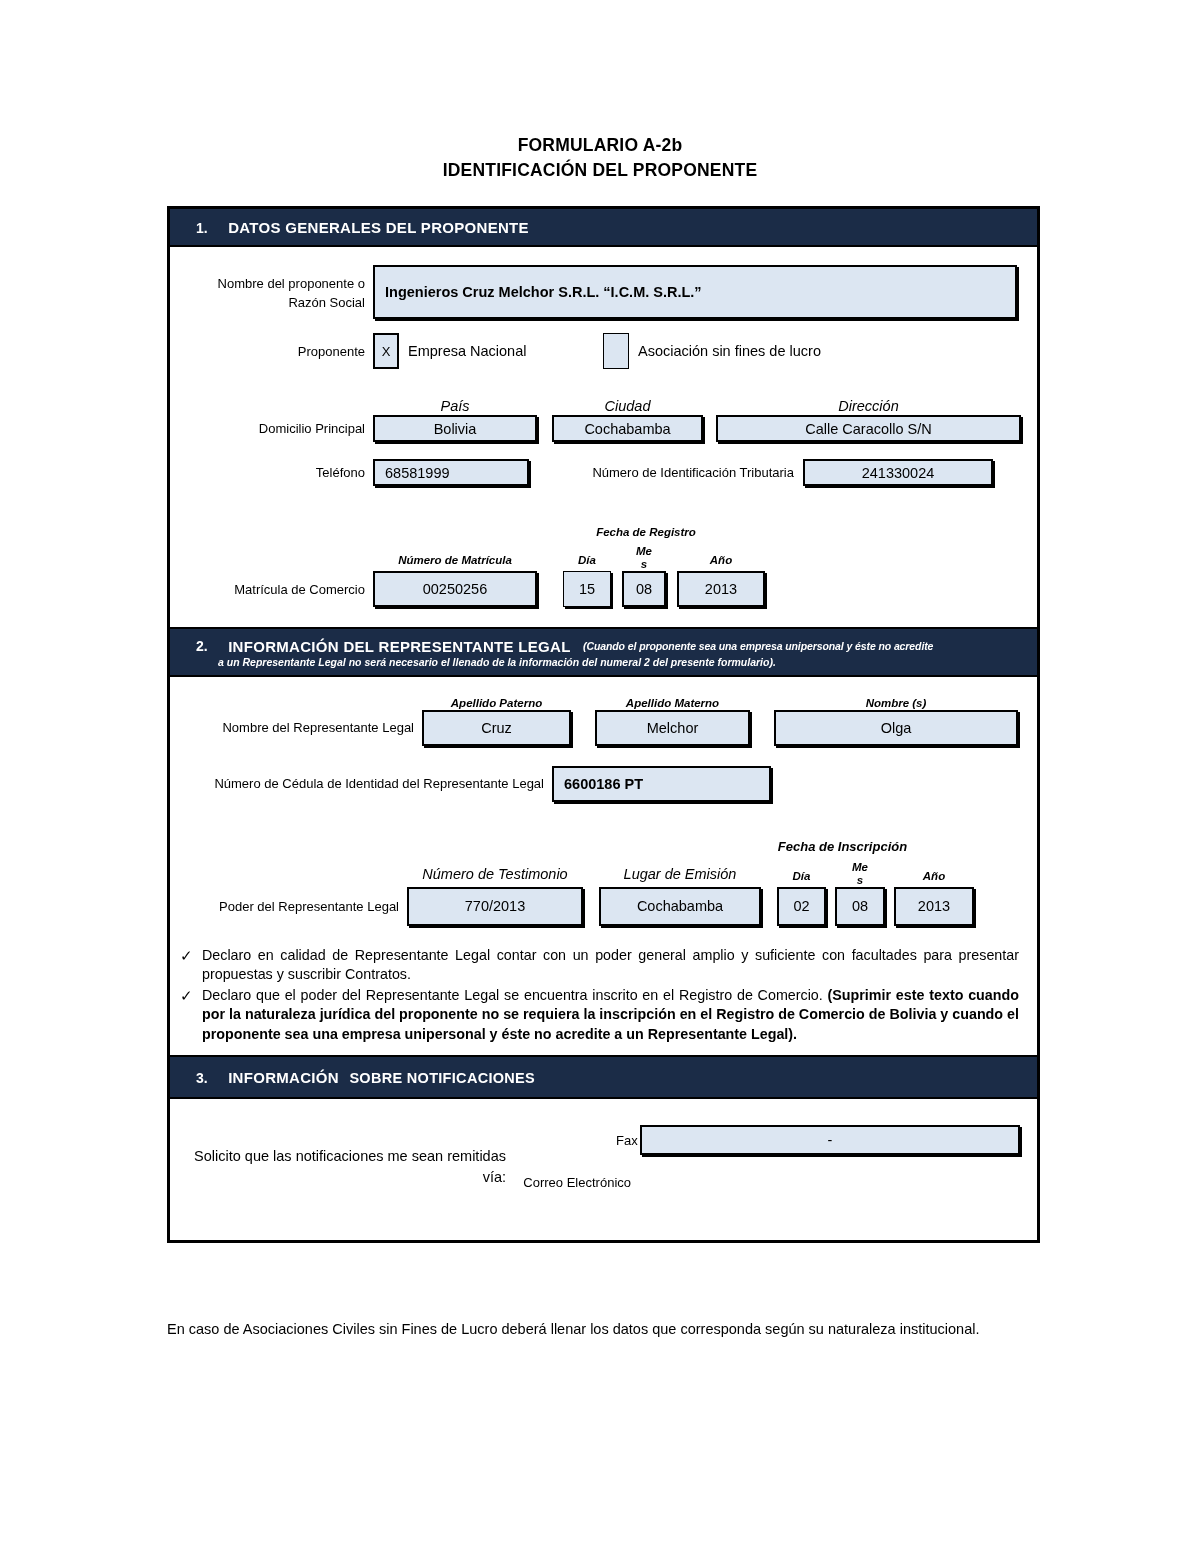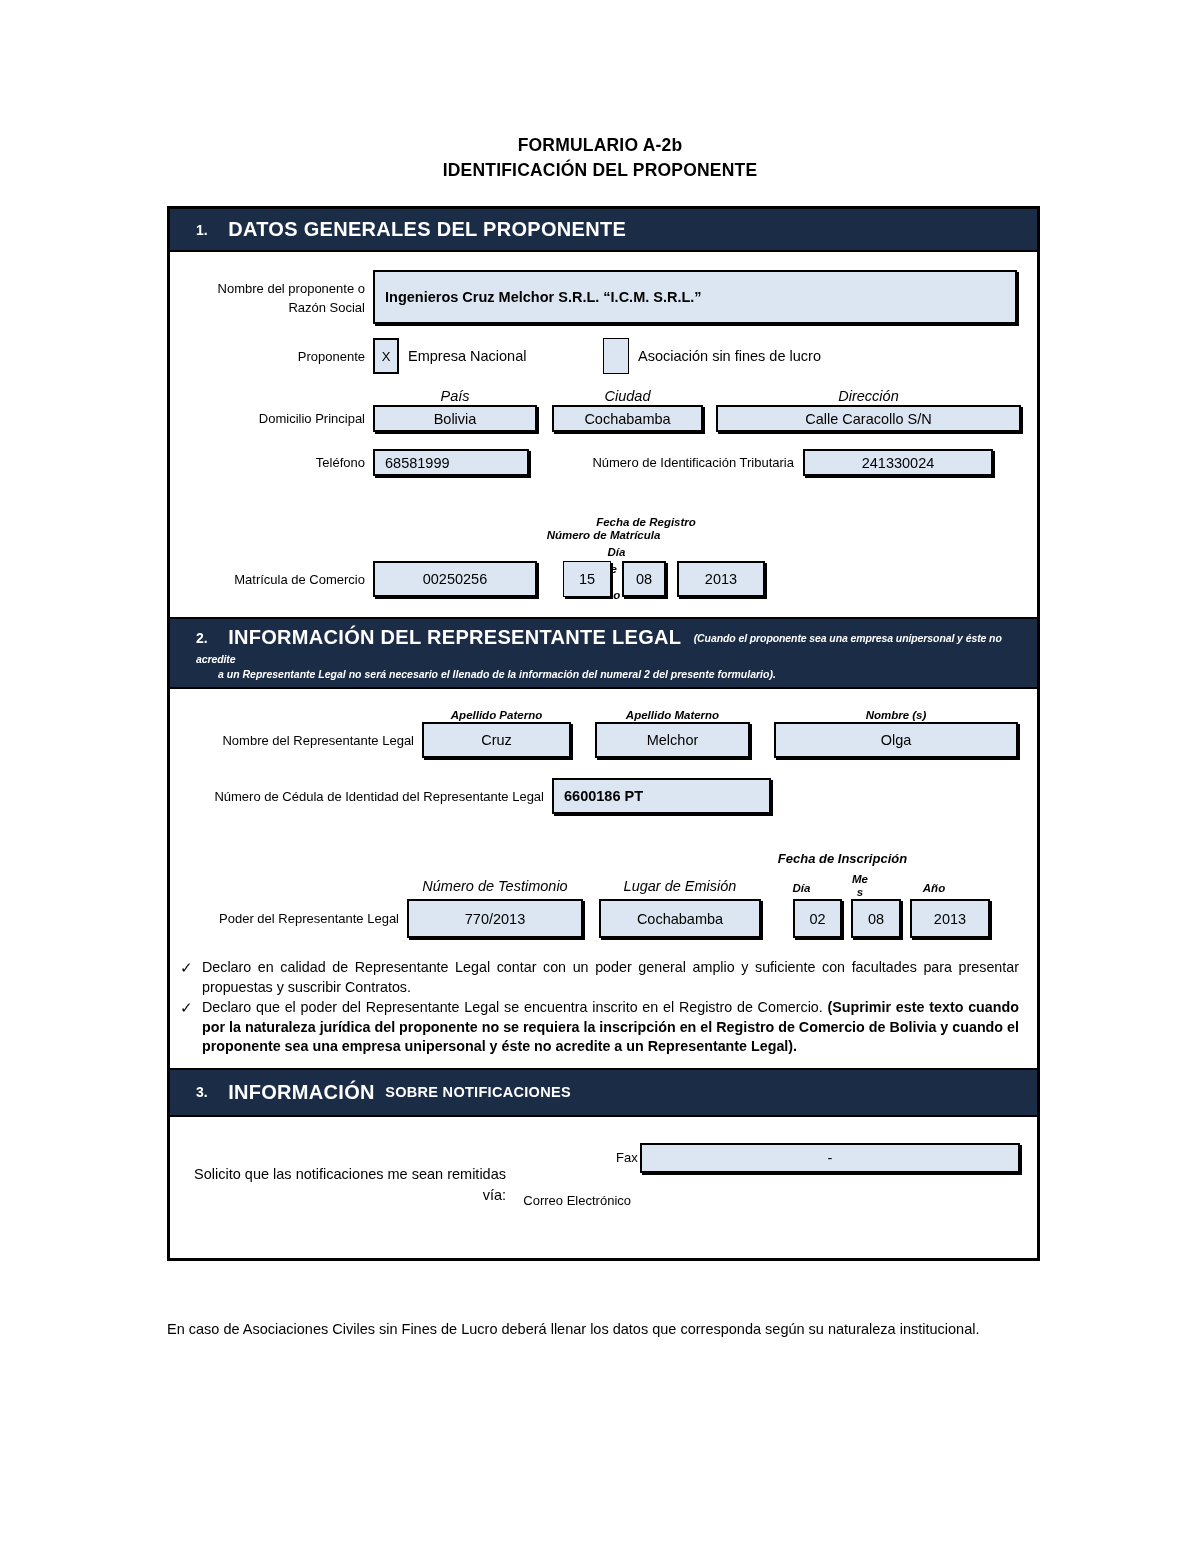--- a/index.html
+++ b/index.html
@@ -38,21 +38,21 @@
     padding:9px 0 9px 26px;
     box-sizing:border-box;
   }
   .bar .num{
     display:inline-block;
     font-size:14px;font-weight:bold;
     vertical-align:middle;
   }
   .bar .btxt{
     display:inline-block;
-    font-size:20px;font-weight:bold;letter-spacing:.3px;
+    font-size:15px;font-weight:bold;letter-spacing:.3px;
     margin-left:16px;vertical-align:middle;
   }
   .bar .btxt-small{
     font-size:14.5px;font-weight:bold;letter-spacing:.3px;
   }
   .bar-note{
     display:inline;
     font-size:10.5px;font-style:italic;font-weight:bold;
     letter-spacing:-.1px;
   }
@@ -70,21 +70,21 @@
   .lbl{
     font-size:13px;line-height:19px;text-align:right;
     padding-right:8px;box-sizing:border-box;
   }
   .caplbl{
     font-size:11.5px;font-style:italic;font-weight:bold;
     text-align:center;line-height:13px;white-space:pre-line;
   }
   .caplbl-lg{
     font-size:14.5px;font-style:italic;font-weight:normal;
-    text-align:center;line-height:17px;
+    text-align:center;line-height:17px;margin-top:15px;
   }
 
   
   .fld{
     background:#dce6f2;
     border:1px solid #000000;
     box-shadow:2px 2px 0 0 #000000;
     box-sizing:border-box;
     display:flex;align-items:center;justify-content:center;
     font-size:14.5px;
@@ -171,21 +171,21 @@
         <div class="lbl" style="width:274px;padding-right:9px;">Número de Identificación Tributaria</div>
         <div class="fld heavy" style="width:190px;height:27px;">241330024</div>
       </div>
 
       <div class="row">
         <div style="width:189px;"></div>
         <div style="width:164px;"></div>
         <div class="caplbl" style="width:166px;margin-left:26px;">Fecha de Registro</div>
       </div>
 
-      <div class="row" style="align-items:center;height:32px;flex-direction:column;">
+      <div class="row" style="align-items:flex-end;height:32px;">
         <div style="width:189px;"></div>
         <div class="caplbl" style="width:164px;padding-bottom:4px;">Número de Matrícula</div>
         <div class="caplbl" style="width:48px;margin-left:26px;padding-bottom:4px;">Día</div>
         <div class="caplbl" style="width:44px;margin-left:11px;">Me
 s</div>
         <div class="caplbl" style="width:88px;margin-left:11px;padding-bottom:4px;">Año</div>
       </div>
 
       <div class="row" style="align-items:center;">
         <div class="lbl" style="width:189px;">Matrícula de Comercio</div>
@@ -238,21 +238,21 @@
         <div class="caplbl" style="width:49px;margin-left:16px;padding-bottom:4px;">Día</div>
         <div class="caplbl" style="width:50px;margin-left:9px;">Me
 s</div>
         <div class="caplbl" style="width:80px;margin-left:9px;padding-bottom:4px;">Año</div>
       </div>
 
       <div class="row" style="align-items:center;padding-bottom:14px;">
         <div class="lbl" style="width:223px;">Poder del Representante Legal</div>
         <div class="fld heavy" style="width:176px;height:39px;">770/2013</div>
         <div class="fld heavy" style="width:162px;height:39px;margin-left:16px;">Cochabamba</div>
-        <div class="fld heavy" style="width:49px;height:39px;margin-left:32px;">02</div>
+        <div class="fld heavy" style="width:49px;height:39px;margin-left:16px;">02</div>
         <div class="fld heavy" style="width:50px;height:39px;margin-left:9px;">08</div>
         <div class="fld heavy" style="width:80px;height:39px;margin-left:9px;">2013</div>
       </div>
     </div>
 
     <div class="decl">
       <div class="decl-item">
         <div class="decl-check">✓</div>
         <div class="decl-text">Declaro en calidad de Representante Legal contar con un poder general amplio y suficiente con facultades para presentar propuestas y suscribir Contratos.</div>
       </div>

